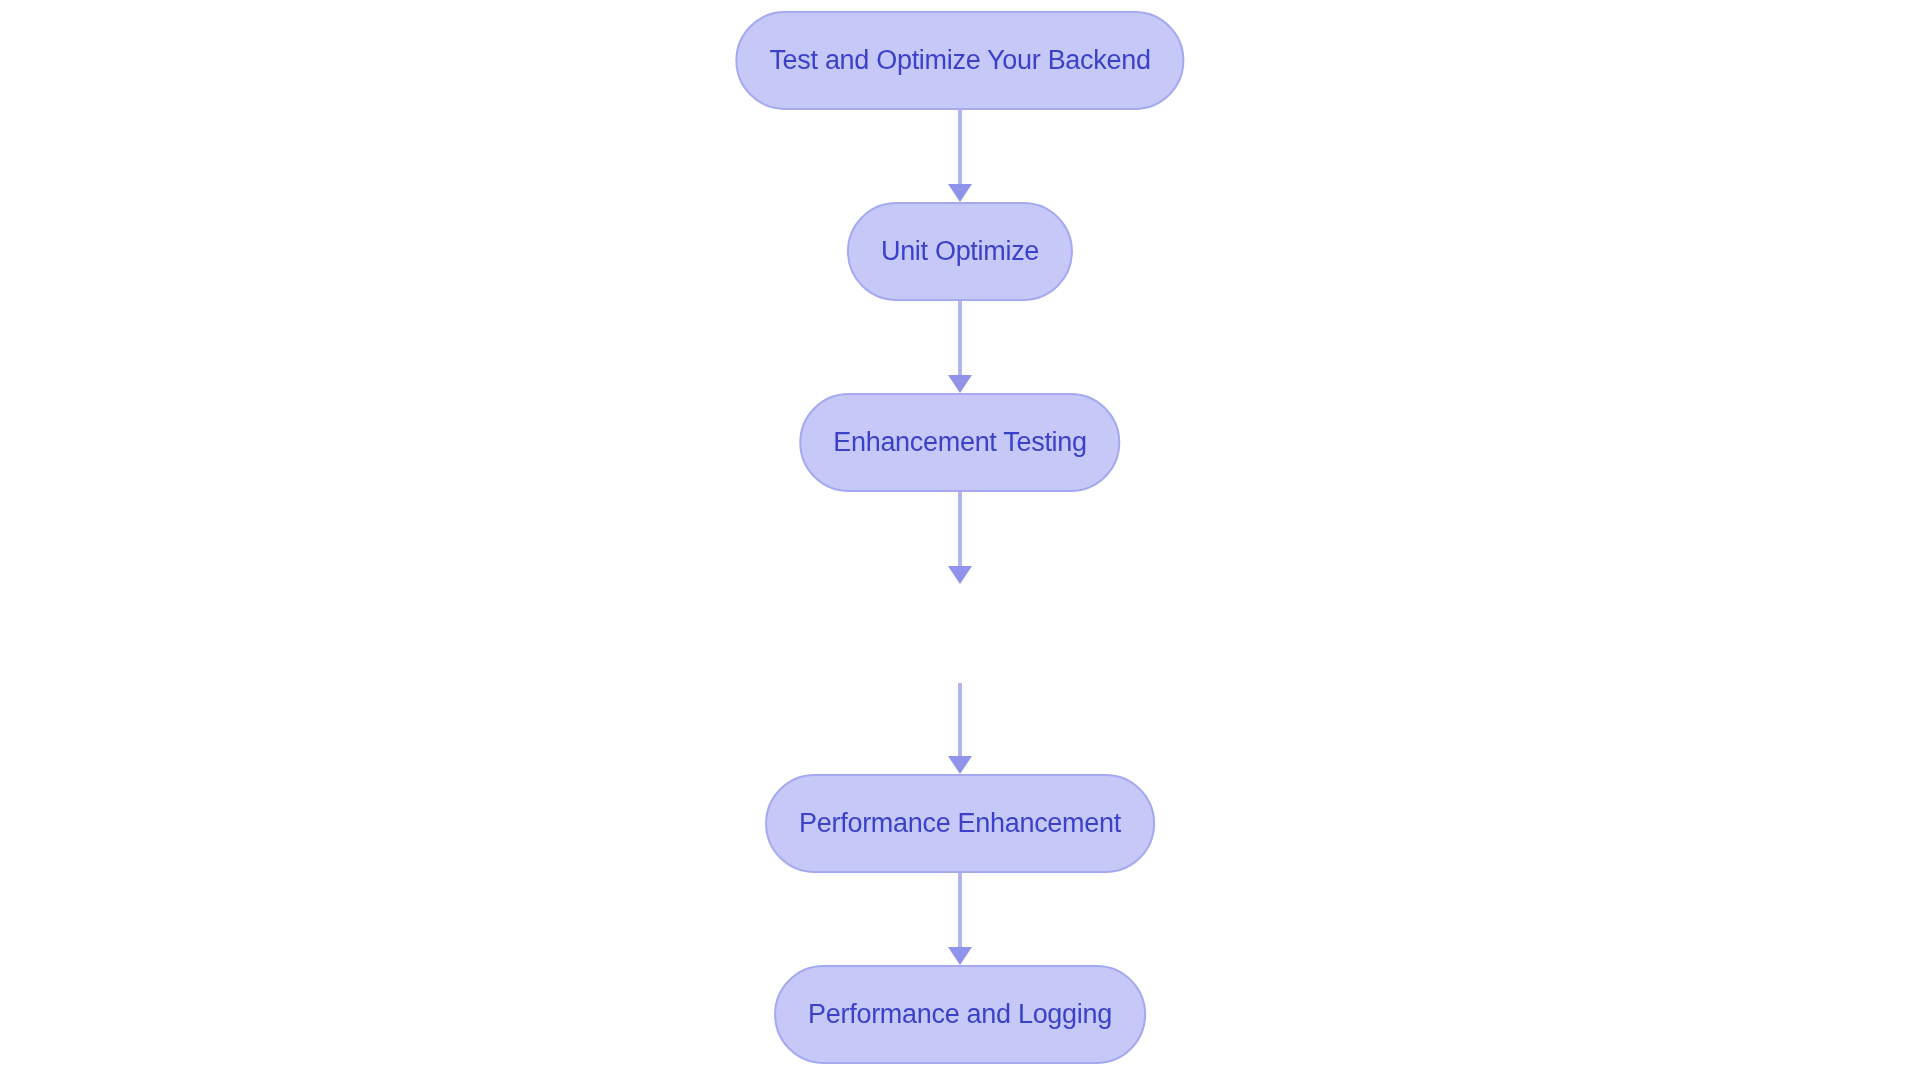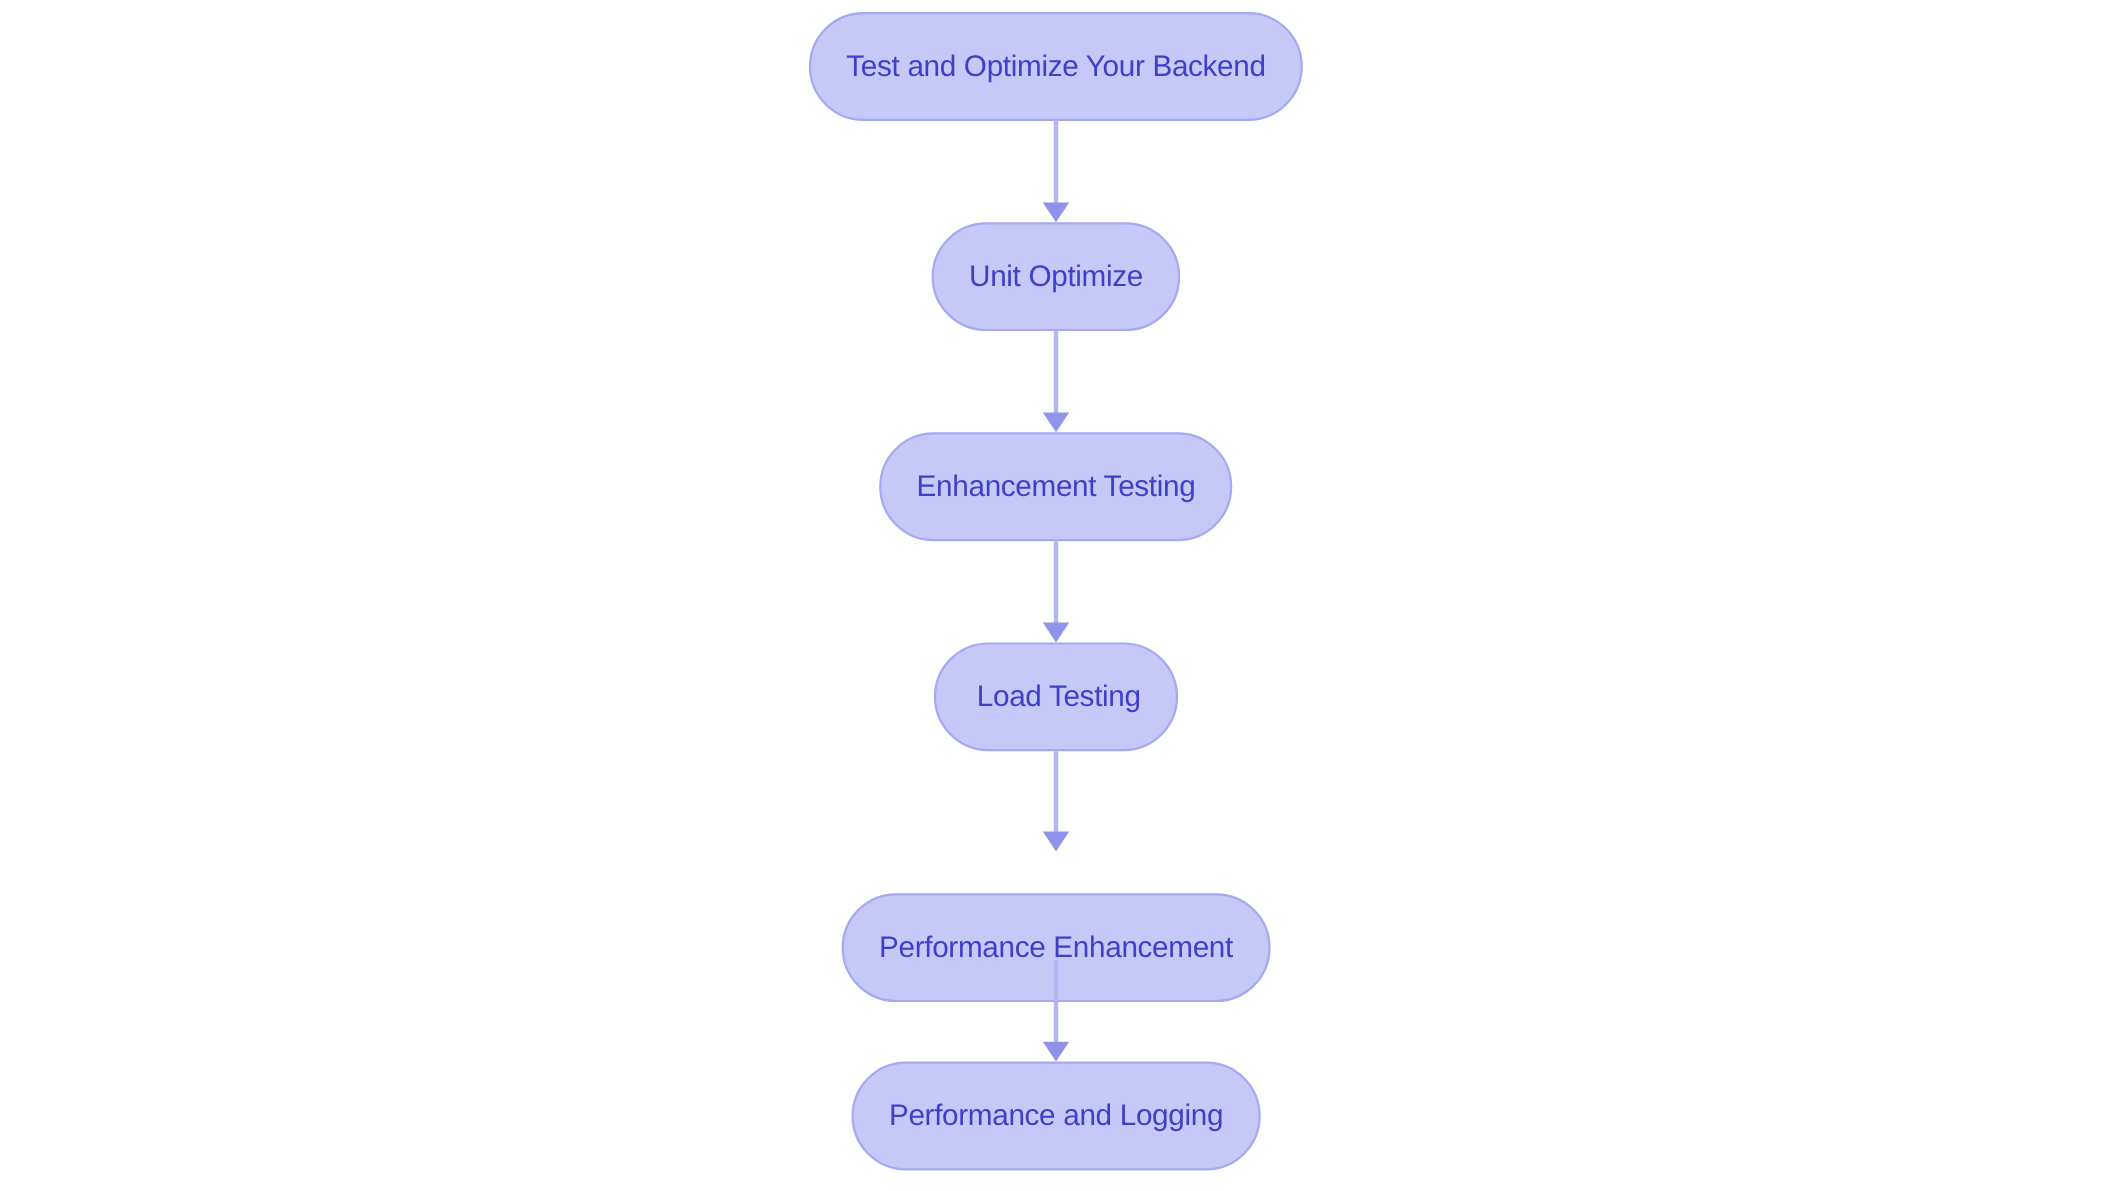--- a/index.html
+++ b/index.html
@@ -24,33 +24,33 @@
     position: absolute;
     left: 50%;
     transform: translateX(-50%);
     height: 99px;
     padding: 16px 32px;
     background: var(--node-fill);
     border: 2px solid var(--node-border);
     border-radius: 50px;
     display: flex;
     align-items: center;
-    justify-content: flex-end;
+    justify-content: flex-start;
     white-space: nowrap;
   }
   .node .label {
     color: var(--node-text);
     font-size: 27px;
     letter-spacing: -0.3px;
   }
   .n0 { top: 11px;  min-width: 440px; }
   .n1 { top: 202px; min-width: 212px; }
   .n2 { top: 393px; min-width: 292px; }
   .n3 { top: 584px; min-width: 222px; }
-  .n4 { top: 812px; min-width: 388px; }
+  .n4 { top: 774px; min-width: 388px; }
   .n5 { top: 965px; min-width: 341px; }
 
   .arrow {
     position: absolute;
     left: 50%;
     transform: translateX(-50%);
     width: 24px;
   }
   .a0 { top: 110px; height: 92px; }
   .a1 { top: 301px; height: 92px; }
@@ -103,23 +103,20 @@
 
   <div class="node n2">
     <span class="label">Enhancement Testing</span>
   </div>
 
   <div class="arrow a2">
     <div class="stem"></div>
     <div class="head"></div>
   </div>
 
-  <div class="node n3">
-    <span class="label">Load Testing</span>
-  </div>
 
   <div class="arrow a3">
     <div class="stem"></div>
     <div class="head"></div>
   </div>
 
   <div class="node n4">
     <span class="label">Performance Enhancement</span>
   </div>
 

